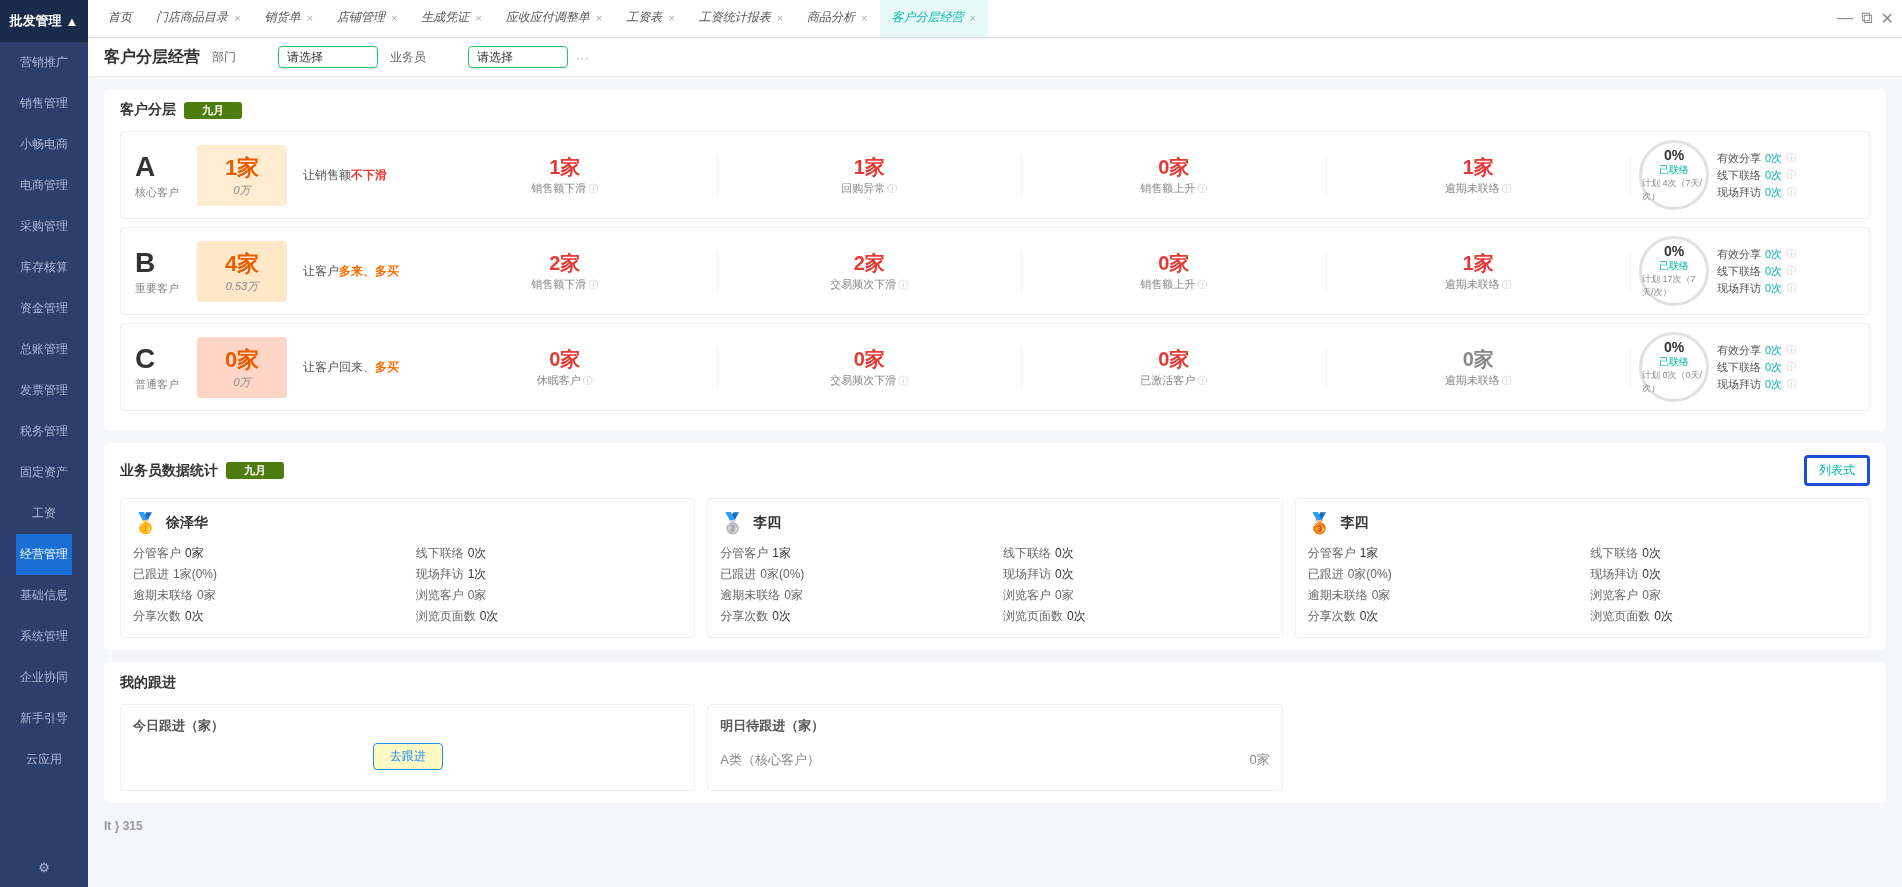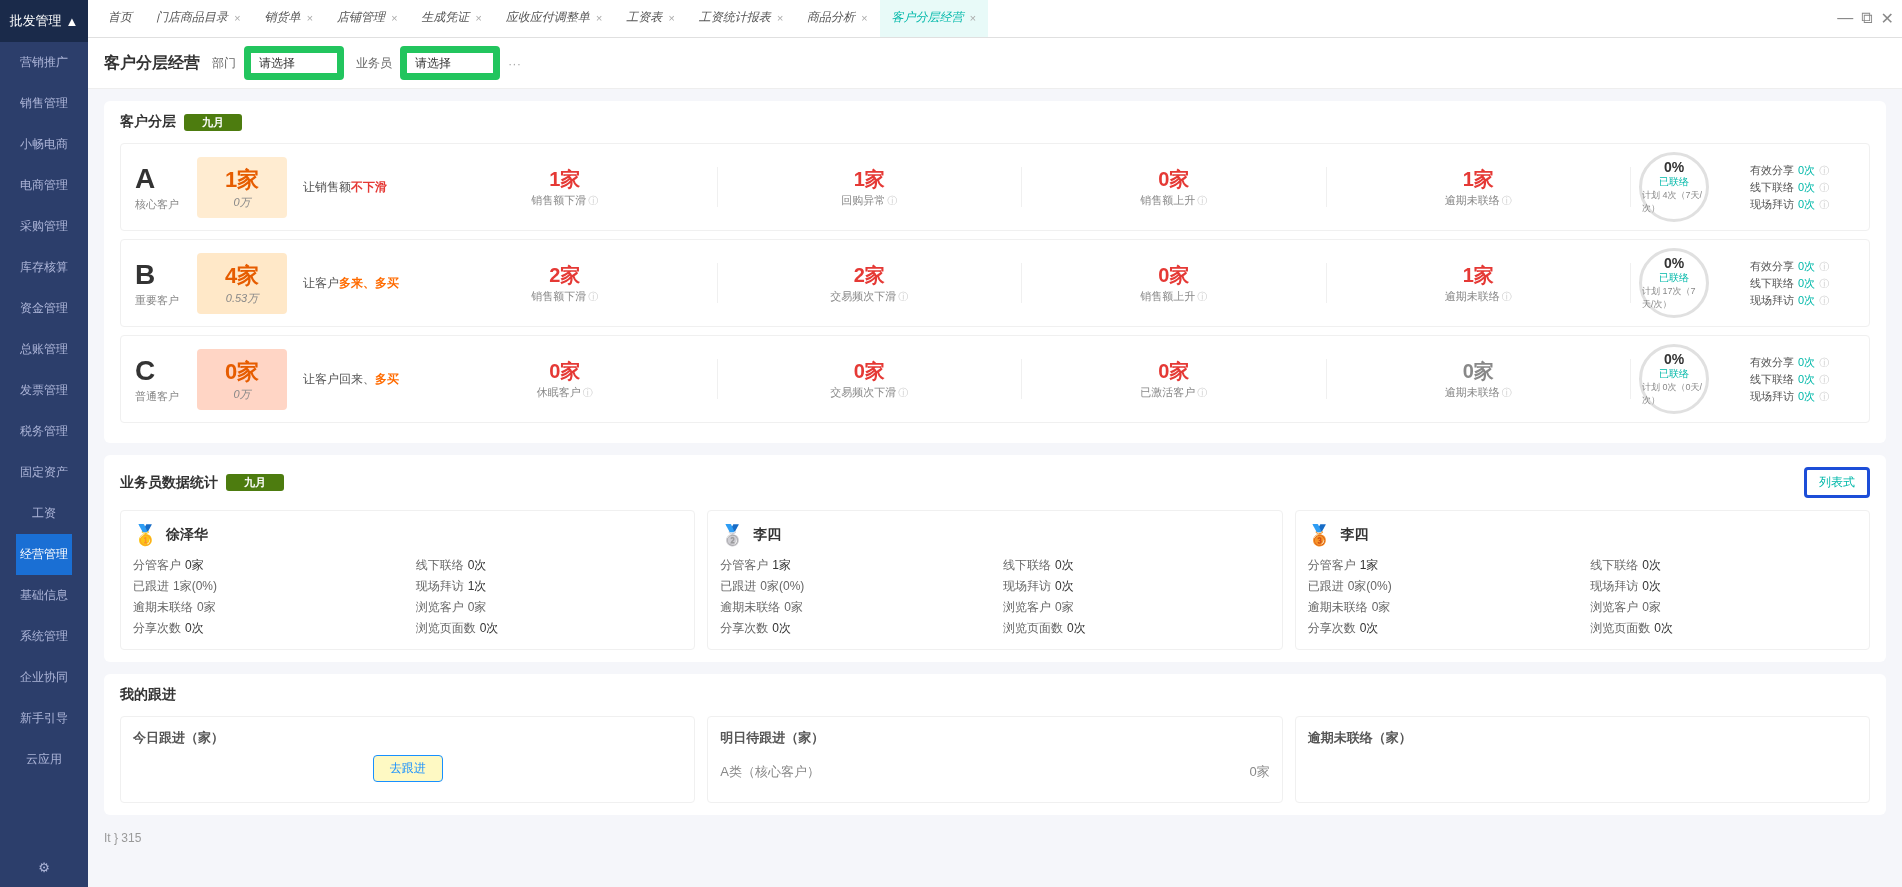--- a/index.html
+++ b/index.html
@@ -17,21 +17,21 @@
       height: 100%;
       overflow: hidden;
     }
     .sidebar-top {
       width: 100%;
       background: #1a2a4a;
       padding: 12px 0;
       text-align: center;
       color: white;
       font-size: 13px;
-      font-weight: normal;
+      font-weight: bold;
       display: flex;
       align-items: center;
       justify-content: center;
       gap: 4px;
       cursor: pointer;
     }
     .sidebar-item {
       width: 100%;
       padding: 12px 4px;
       text-align: center;
@@ -96,29 +96,30 @@
       display: flex;
       align-items: center;
       gap: 12px;
       border-bottom: 1px solid #eee;
       flex-shrink: 0;
     }
     .page-title { font-size: 16px; font-weight: bold; color: #333; }
     .filter-group { display: flex; align-items: center; gap: 8px; }
     .filter-label { color: #666; font-size: 12px; }
     .filter-select {
-      border: 7px solid #22c55e;
+      border: 1px solid #22c55e;
       border-radius: 4px;
       padding: 3px 24px 3px 8px;
       font-size: 12px;
       color: #333;
       background: white;
       appearance: none;
       min-width: 100px;
       cursor: pointer;
+      margin-left: 34px;
     }
     .filter-dots { color: #aaa; cursor: pointer; }
 
     
     .content-area {
       flex: 1;
       overflow-y: auto;
       padding: 12px 16px;
       background: #f5f6fa;
     }
@@ -203,21 +204,21 @@
       display: flex;
       flex-direction: column;
       align-items: center;
       justify-content: center;
       flex-shrink: 0;
     }
     .circle-pct { font-size: 14px; font-weight: bold; color: #333; }
     .circle-label { font-size: 10px; color: #00b8a9; }
     .circle-sub { font-size: 9px; color: #888; }
     .right-stats { display: flex; flex-direction: column; gap: 2px; font-size: 11px; color: #555; min-width: 140px; }
-    .right-stats .rs-row { display: flex; align-items: flex-end; gap: 4px; margin-left: 33px; }
+    .right-stats .rs-row { display: flex; align-items: flex-start; gap: 4px; }
     .rs-green { color: #00b8a9; }
     .rs-info { color: #ccc; font-size: 10px; cursor: pointer; }
 
     
     .biz-header {
       display: flex;
       align-items: center;
       justify-content: space-between;
       margin-bottom: 12px;
     }
@@ -694,22 +695,19 @@
           <div class="followup-title">今日跟进（家）</div>
           <button class="followup-btn">去跟进</button>
         </div>
         <div class="followup-card">
           <div class="followup-title">明日待跟进（家）</div>
           <div style="font-size:13px; color:#888; padding:8px 0;">
             <span>A类（核心客户）</span>
             <span style="float:right">0家</span>
           </div>
         </div>
-        <div class="followup-card">
-          <div class="followup-title">逾期未联络（家）</div>
-        </div>
       </div>
     </div>
 
-    <div style="color:#999; font-size:12px; padding:4px 0;">It } 315</div>
+    <div style="color:#999; font-size:12px; padding:4px 0;font-weight:bold;">It } 315</div>
 
   </div>
 </div>
 
 </body></html>

